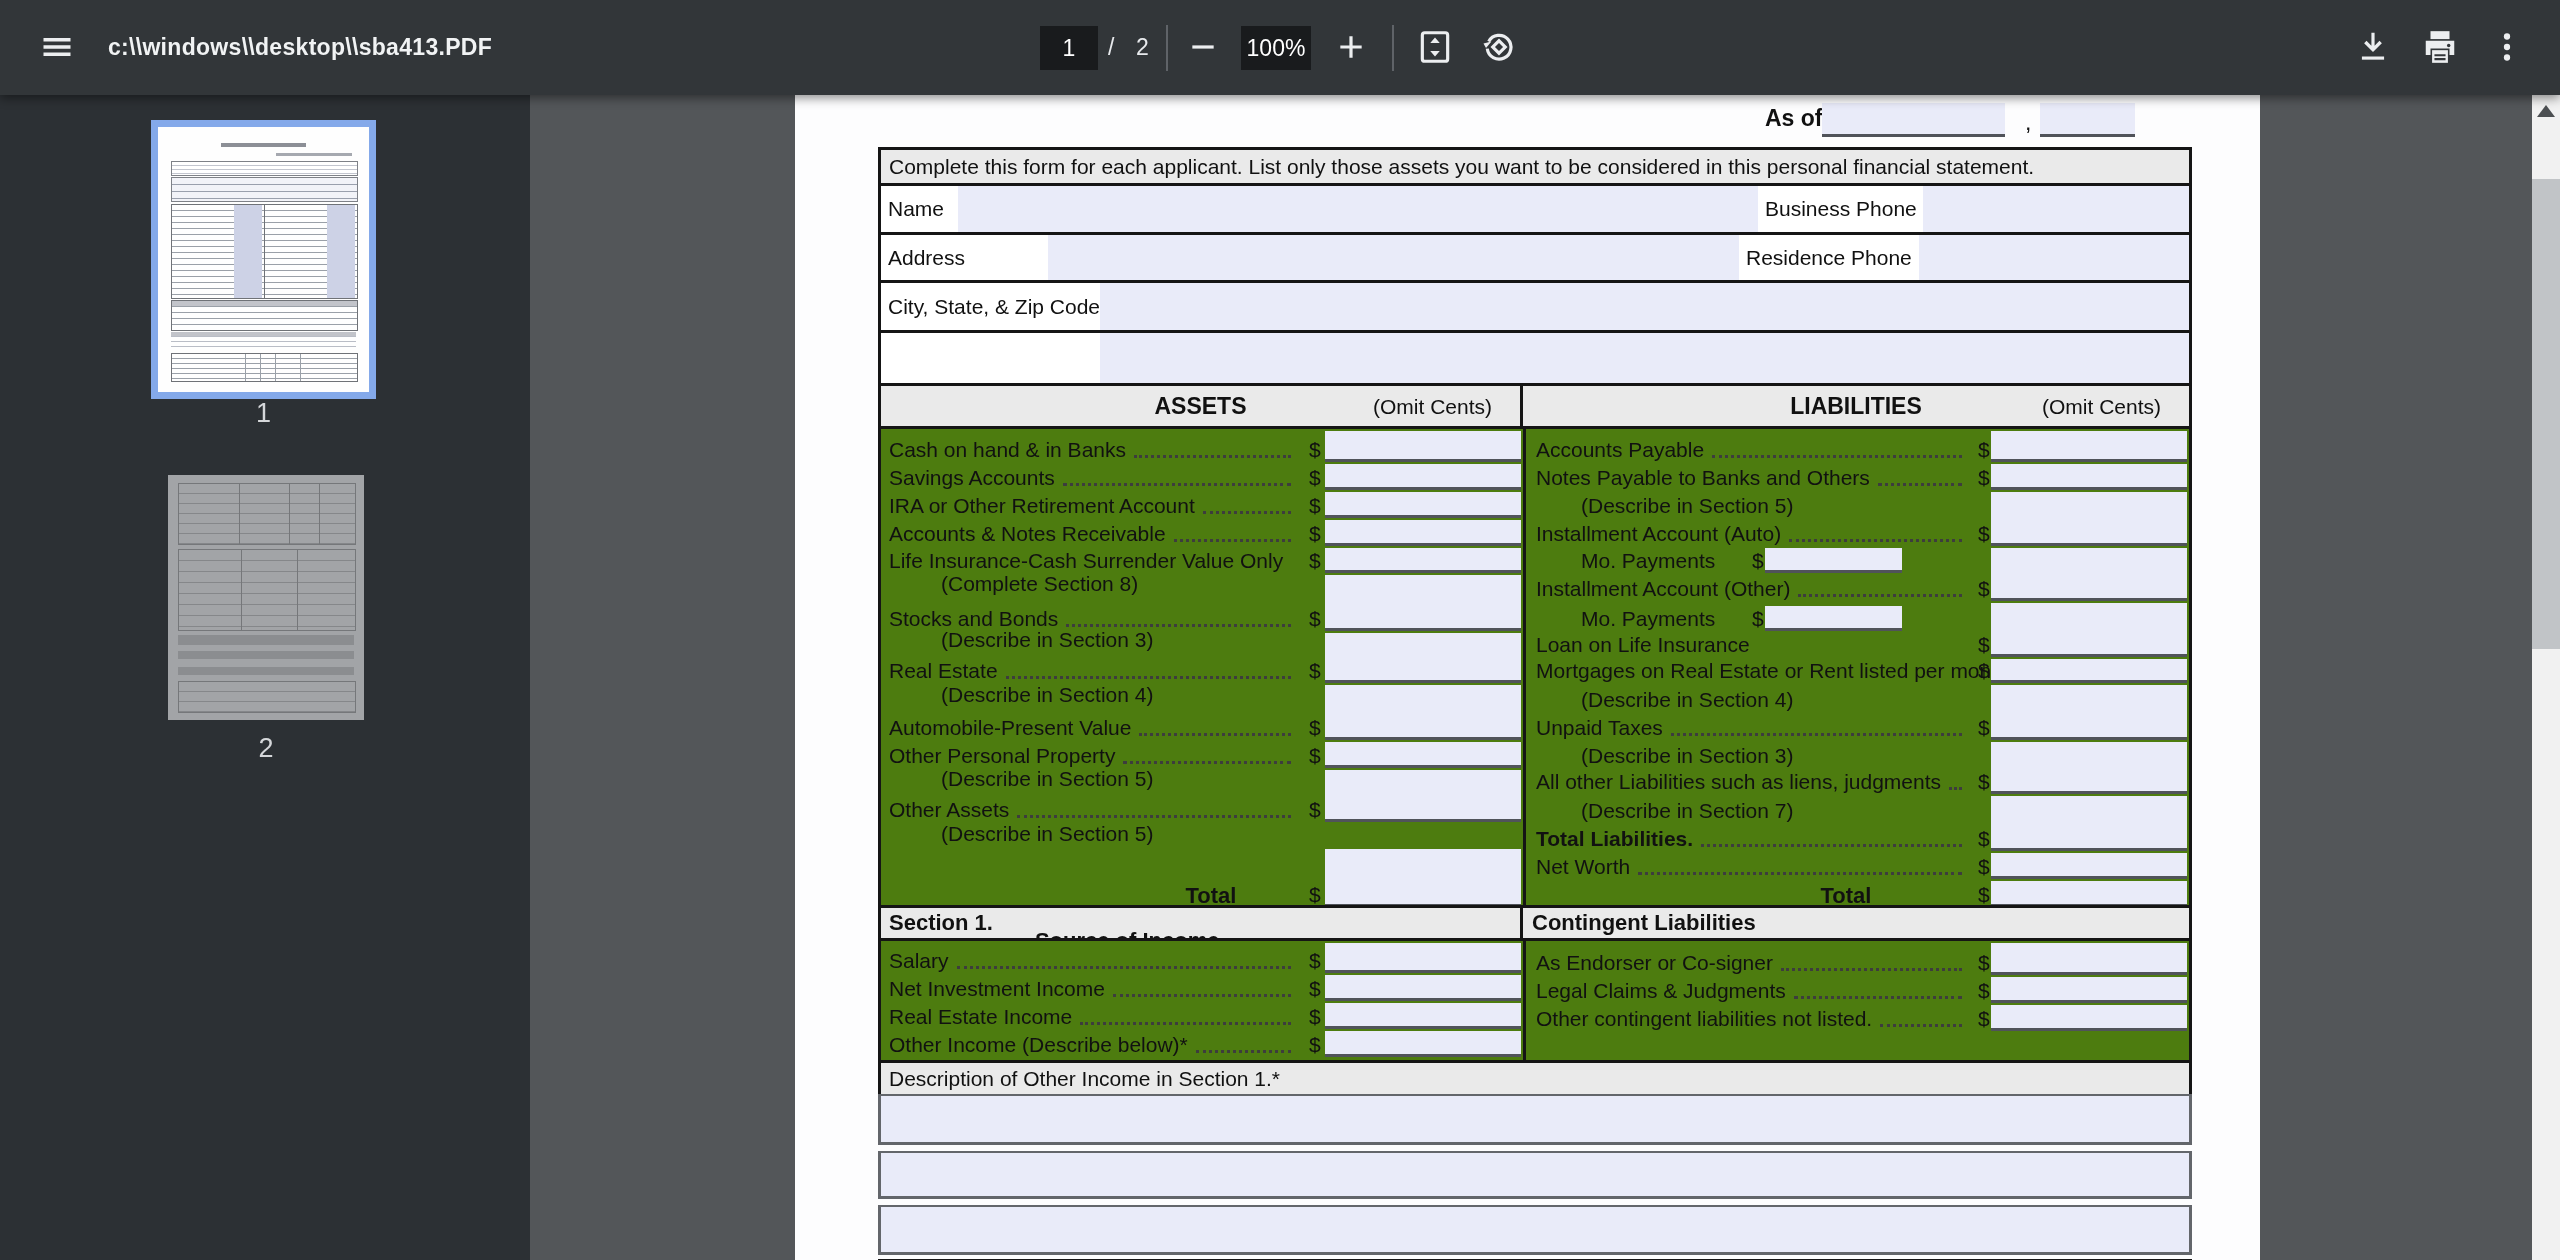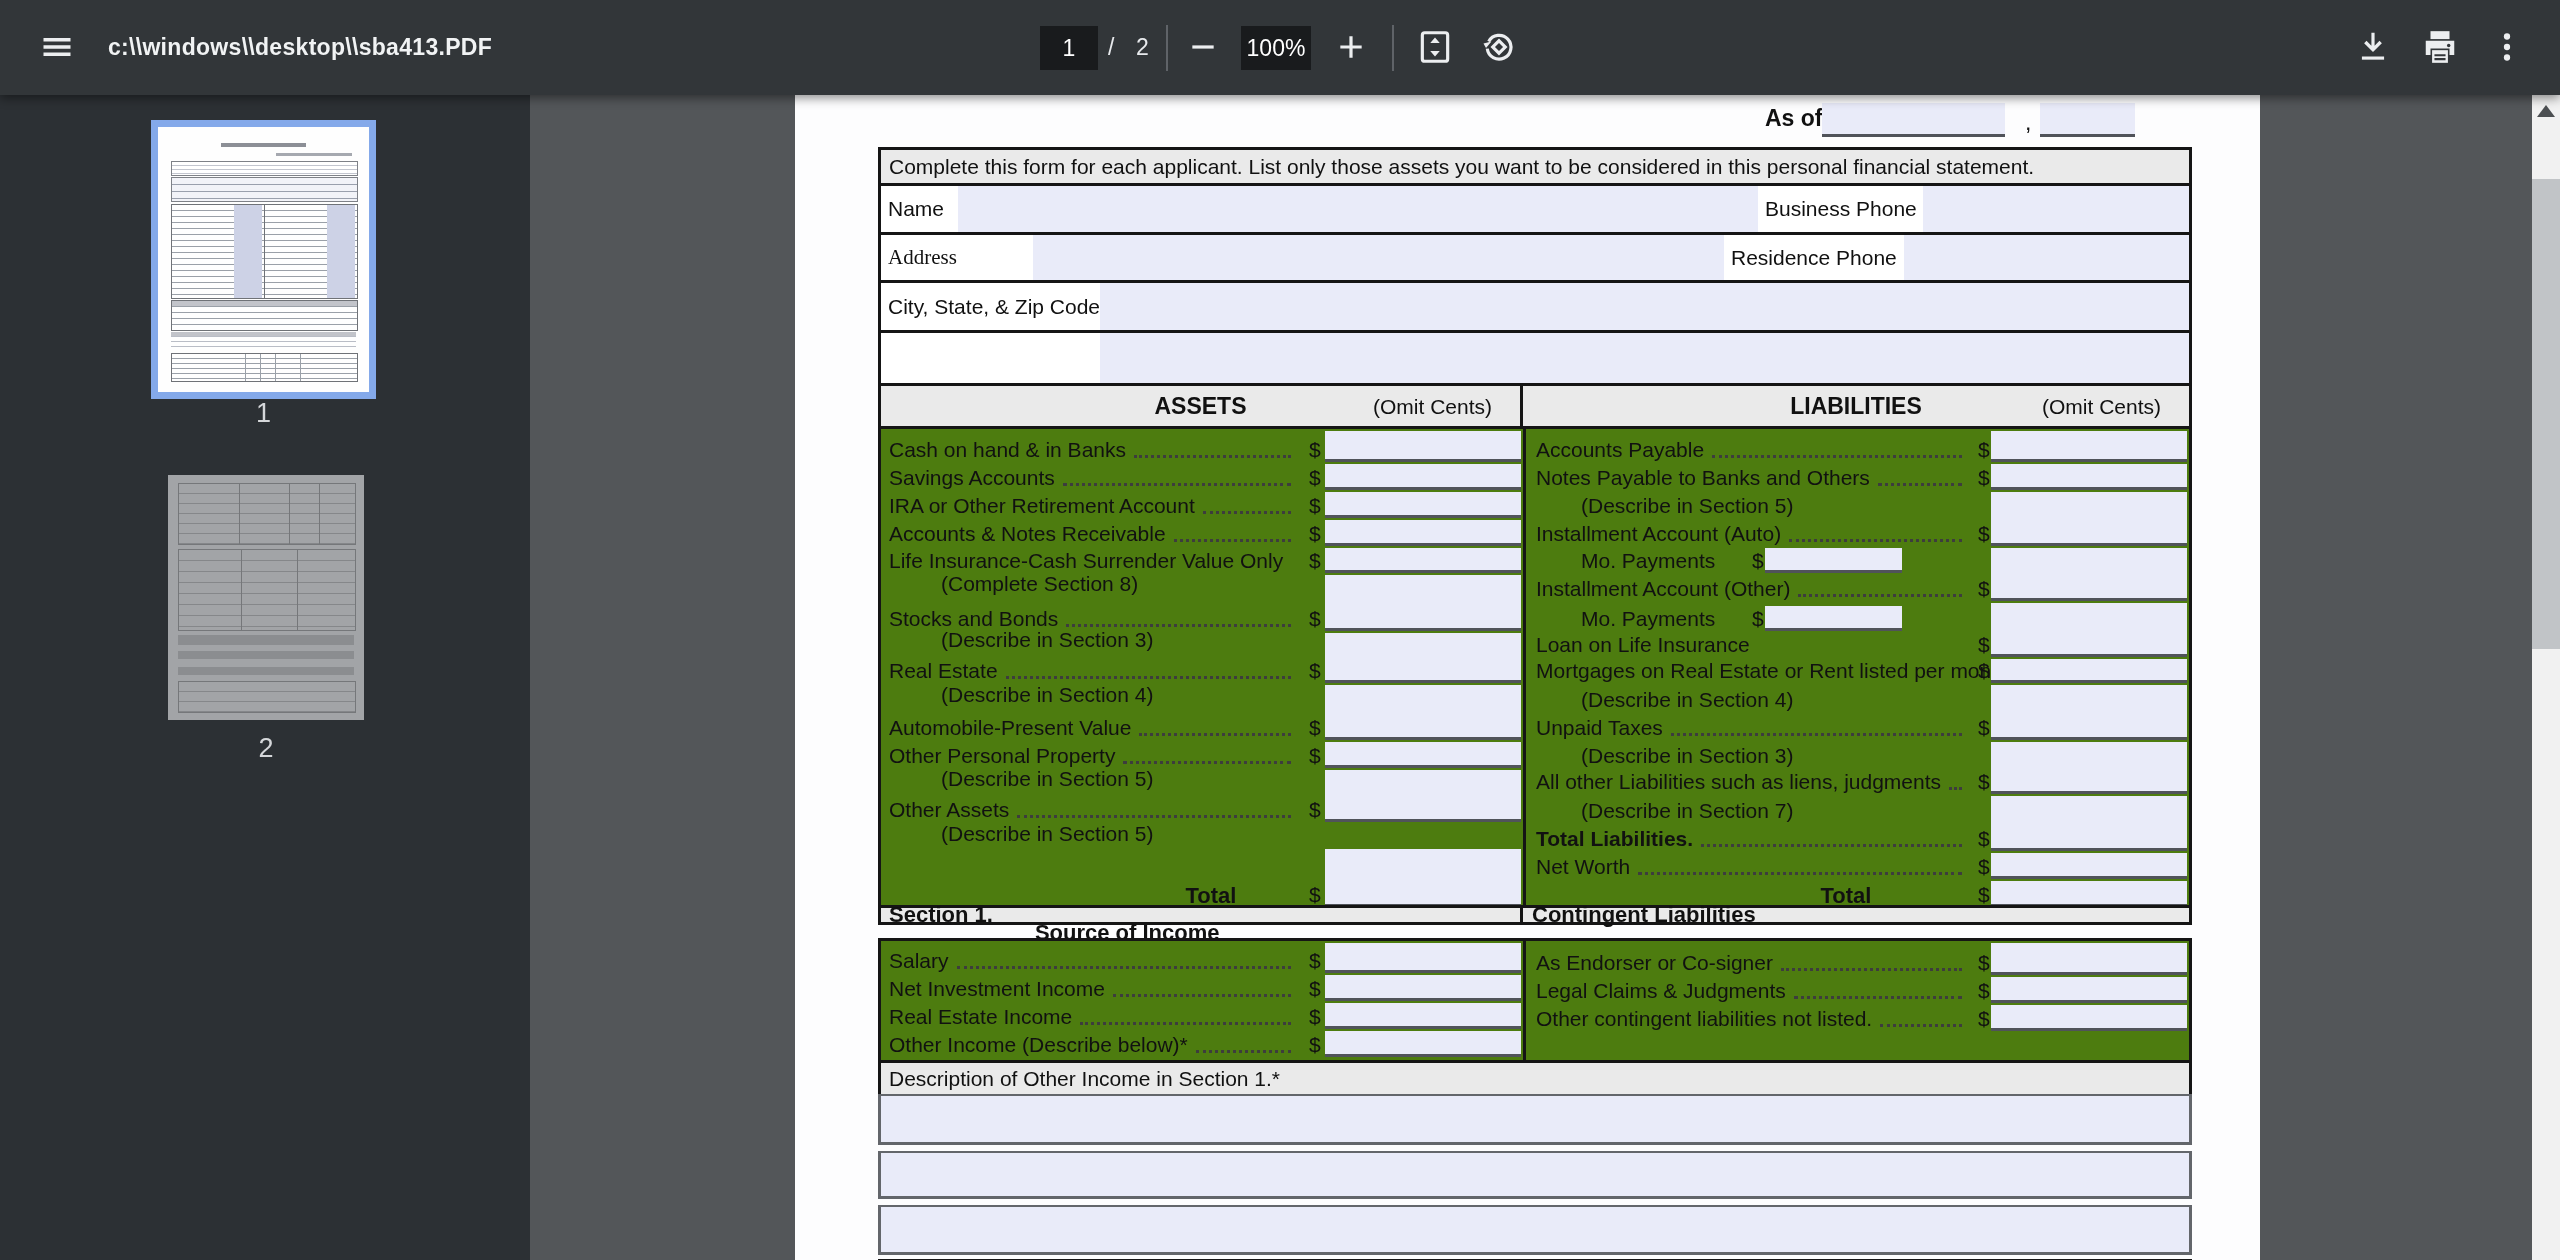--- a/index.html
+++ b/index.html
@@ -160,21 +160,21 @@
     <div class="box graybar" style="top:52px;height:39px;display:flex;align-items:center;padding-left:8px;font-size:21px;">Complete this form for each applicant.  List only those assets you want to be considered in this personal financial statement.</div>
 
     <div class="box irow" style="top:88px;height:52px;">
       <div class="wcell" style="width:77px;">Name</div>
       <div class="lcell" style="width:800px;"></div>
       <div class="wcell" style="width:165px;">Business Phone</div>
       <div class="lcell" style="flex:1;"></div>
     </div>
 
     <div class="box irow" style="top:137px;height:51px;">
-      <div class="wcell" style="width:152px;font-family:Liberation Serif, serif;">Address</div>
+      <div class="wcell" style="width:167px;">Address</div>
       <div class="lcell" style="width:691px;"></div>
       <div class="wcell" style="width:180px;">Residence Phone</div>
       <div class="lcell" style="flex:1;"></div>
     </div>
 
     <div class="box irow" style="top:185px;height:53px;">
       <div class="wcell" style="width:219px;">City, State, &amp; Zip Code</div>
       <div class="lcell" style="flex:1;"></div>
     </div>
 
@@ -332,21 +332,21 @@
           <span class="lbl">Net Worth</span>
           <span class="leader"></span>
         </div>
         <div class="dollar" style="left:1097px;top:426px;">$</div>
         <div class="fld" style="left:1110px;top:424px;width:196px;height:26px;"></div>
         <div class="totlbl" style="left:875px;top:454px;width:180px;">Total</div>
         <div class="dollar" style="left:1097px;top:454px;">$</div>
         <div class="fld" style="left:1110px;top:452px;width:196px;height:26px;"></div>
       </div>
 
-    <div class="box graybar" style="top:810px;height:20px;display:flex;align-items:stretch;font-weight:bold;font-size:22px;">
+    <div class="box graybar" style="top:810px;height:36px;display:flex;align-items:stretch;font-weight:bold;font-size:22px;">
       <div style="width:642px;border-right:3px solid #151515;box-sizing:border-box;display:flex;align-items:center;">
         <span style="margin-left:8px;">Section 1.</span>
         <span style="margin-left:42px;margin-top:36px;">Source of Income</span>
       </div>
       <div style="flex:1;display:flex;align-items:center;padding-left:9px;">Contingent Liabilities</div>
     </div>
 
     <div class="box" style="top:843px;height:125px;">
       <div class="vdiv"></div>
     <div class="frow" style="left:8px;top:8px;width:412px;">

